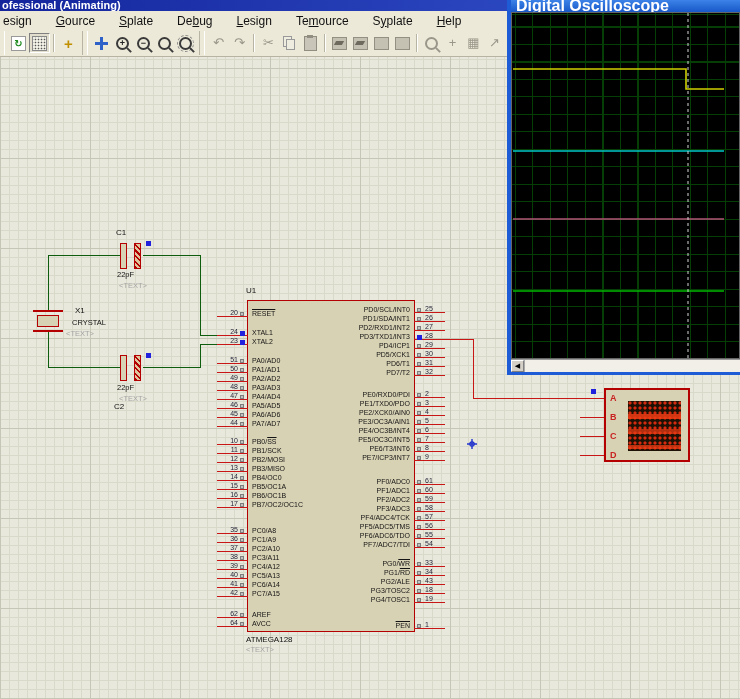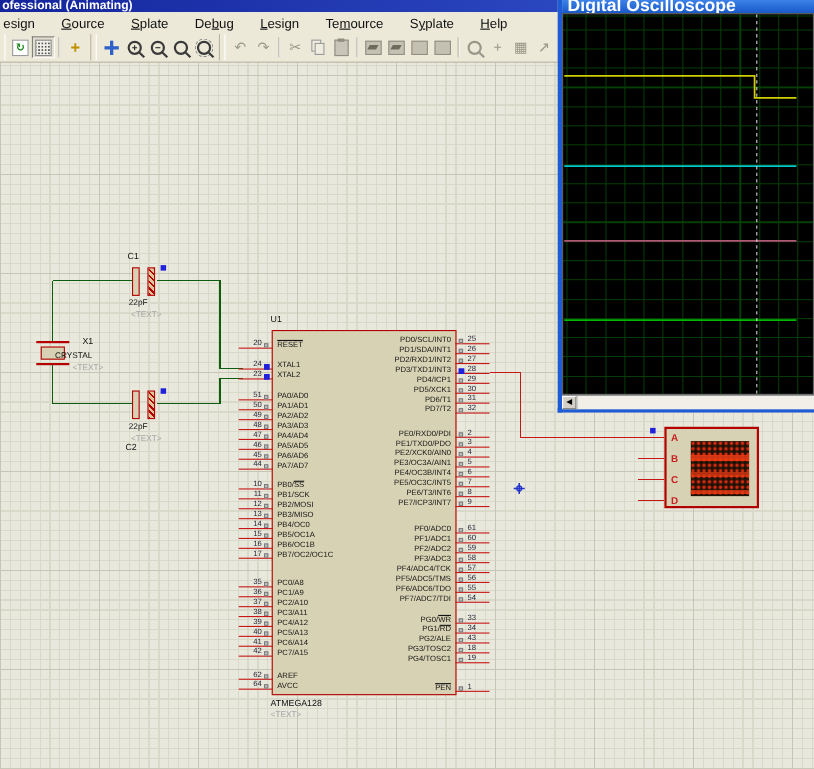--- a/index.html
+++ b/index.html
@@ -127,21 +127,21 @@
     <g>
       <path d="M467 444H477M472 439V449" stroke="#2233cc" stroke-width="1.4"></path>
       <circle cx="472" cy="444" r="2.2" fill="none" stroke="#2233cc" stroke-width="1.2"></circle>
     </g>
   </svg>
 
 <div class="xtal-plate" style="left:33px;top:310px"></div>
 <div class="xtal-plate" style="left:33px;top:330px"></div>
 <div class="part-body" style="left:37px;top:315px;width:22px;height:12px"></div>
 <div class="ref" style="left:75px;top:306px">X1</div>
-<div class="val" style="left:50px;top:318px">CRYSTAL</div>
+<div class="val" style="left:72px;top:318px">CRYSTAL</div>
 <div class="ptext" style="left:66px;top:329px">&lt;TEXT&gt;</div>
 
 <div class="ref" style="left:116px;top:228px">C1</div>
 <div class="cap-plate" style="left:120px;top:243px"></div>
 <div class="cap-plate hatch" style="left:134px;top:243px"></div>
 <div class="val" style="left:117px;top:270px">22pF</div>
 <div class="ptext" style="left:119px;top:281px">&lt;TEXT&gt;</div>
 
 <div class="cap-plate" style="left:120px;top:355px"></div>
 <div class="cap-plate hatch" style="left:134px;top:355px"></div>

